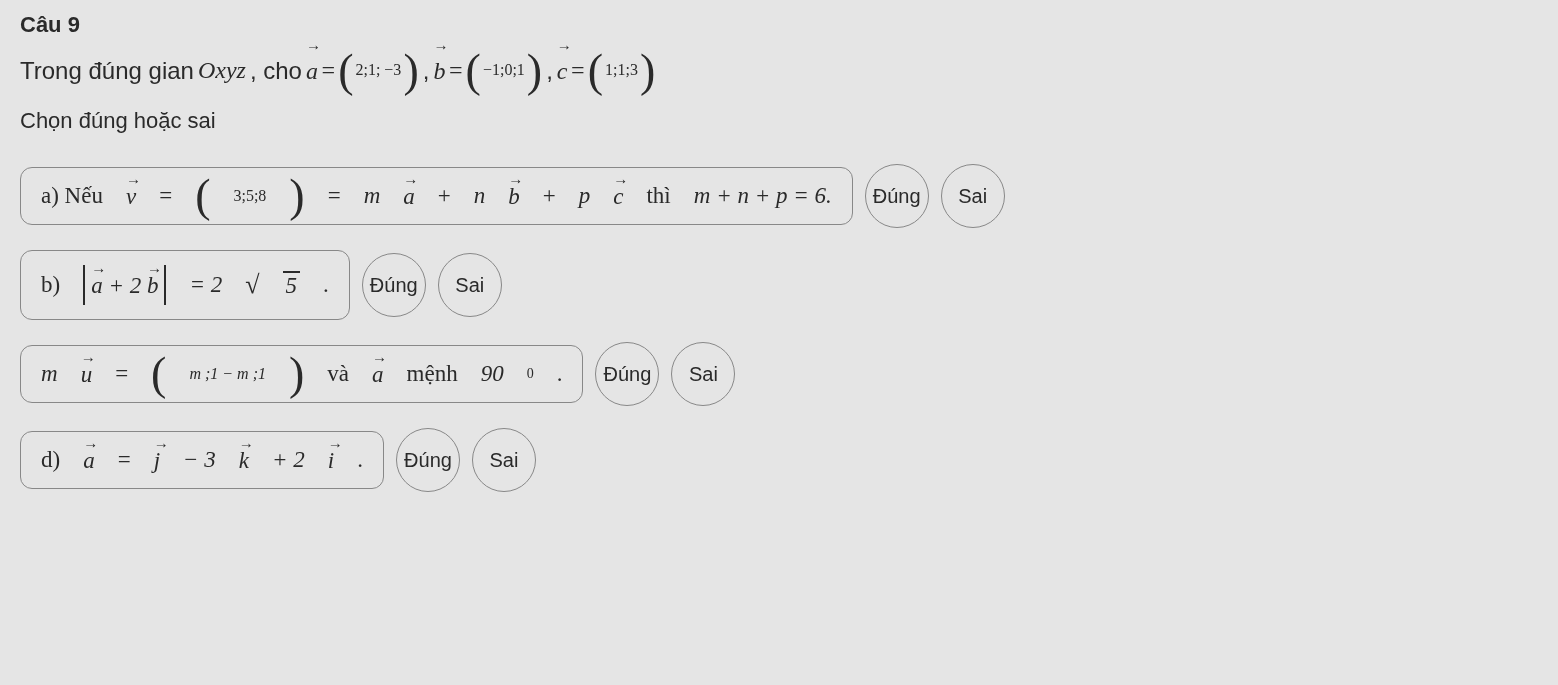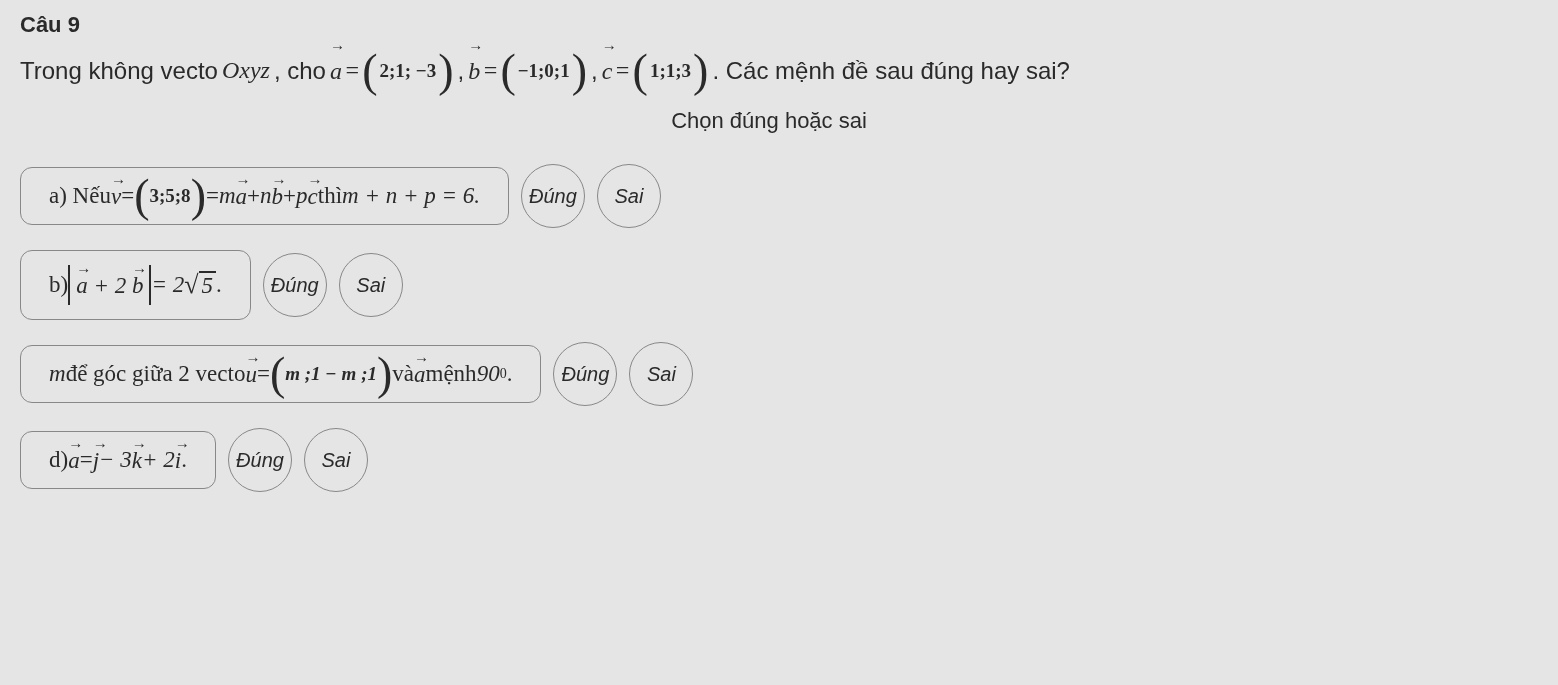--- a/index.html
+++ b/index.html
@@ -27,66 +27,65 @@
       display: flex;
       align-items: center;
       flex-wrap: wrap;
       gap: 4px;
     }
     .math-italic {
       font-style: italic;
       font-family: 'Times New Roman', serif;
     }
     .instruction {
-      text-align: center;
+      text-align: left;
       font-size: 22px;
       margin-bottom: 30px;
       padding-right: 20px;
     }
     .option-row {
       display: flex;
       align-items: center;
       gap: 12px;
       margin-bottom: 22px;
     }
     .option-box {
       border: 1px solid #888;
       border-radius: 12px;
-      padding: 14px 28px;
+      padding: 14px 20px;
       background: #e5e5e5;
       display: flex;
       align-items: center;
       font-size: 23px;
       font-family: 'Times New Roman', serif;
+      gap: 23px;
     }
     .btn {
       border: 1px solid #888;
       border-radius: 50%;
       width: 64px;
       height: 64px;
       display: flex;
       align-items: center;
       justify-content: center;
       font-size: 20px;
       background: #e5e5e5;
       cursor: pointer;
       font-family: Arial, sans-serif;
-      font-style: italic;
     }
     .big-paren {
       font-size: 46px;
       font-weight: 300;
       line-height: 0;
       vertical-align: middle;
       font-family: 'Times New Roman', serif;
     }
     .paren-content {
-      font-size: 19px;
-      font-family: 'Times New Roman', serif;
-      font-weight: bold;
+      font-size: 16px;
+      font-family: 'Times New Roman', serif;
     }
     .abs-bar {
       border-left: 2px solid #2a2a2a;
       border-right: 2px solid #2a2a2a;
       padding: 6px 6px;
       display: inline-block;
     }
     .sqrt-symbol {
       font-size: 26px;
     }
@@ -117,21 +116,21 @@
        font-size:15px; 
        line-height:1;
     }
   </style>
 </head>
 <body>
 
 <div class="question-number">Câu 9</div>
 
 <div class="question-text">
-  <span>Trong không vecto </span>
+  <span>Trong đúng gian </span>
   <span class="math-italic">Oxyz</span>
   <span>, cho </span>
 
   <span class="inline-group">
     <span class="vec-over math-italic"><span class="arrow">→</span><span>a</span></span>
     <span class="math-italic">=</span>
     <span class="big-paren">(</span>
     <span class="paren-content">2;1; −3</span>
     <span class="big-paren">)</span>
   </span>
@@ -147,21 +146,20 @@
   <span> ,</span>
 
   <span class="inline-group">
     <span class="vec-over math-italic"><span class="arrow">→</span><span>c</span></span>
     <span class="math-italic">=</span>
     <span class="big-paren">(</span>
     <span class="paren-content">1;1;3</span>
     <span class="big-paren">)</span>
   </span>
 
-  <span>. Các mệnh đề sau đúng hay sai?</span>
 </div>
 
 <div class="instruction">Chọn đúng hoặc sai</div>
 
 <div class="option-row">
   <div class="option-box">
     <span>a) Nếu </span>
     <span class="vec-over math-italic"><span class="arrow">→</span><span>v</span></span>
     <span> = </span>
     <span class="big-paren">(</span>
@@ -196,21 +194,20 @@
       <span class="sqrt-content math-italic">5</span>
     <span>.</span>
   </div>
   <div class="btn">Đúng</div>
   <div class="btn">Sai</div>
 </div>
 
 <div class="option-row">
   <div class="option-box">
     <span class="math-italic">m</span>
-    <span> để góc giữa 2 vecto </span>
     <span class="vec-over math-italic"><span class="arrow">→</span><span>u</span></span>
     <span>=</span>
     <span class="big-paren">(</span>
     <span class="paren-content math-italic">m ;1 − m ;1</span>
     <span class="big-paren">)</span>
     <span> và </span>
     <span class="vec-over math-italic"><span class="arrow">→</span><span>a</span></span>
     <span> mệnh </span>
     <span class="math-italic">90</span>
       <span class="sup">0</span>

